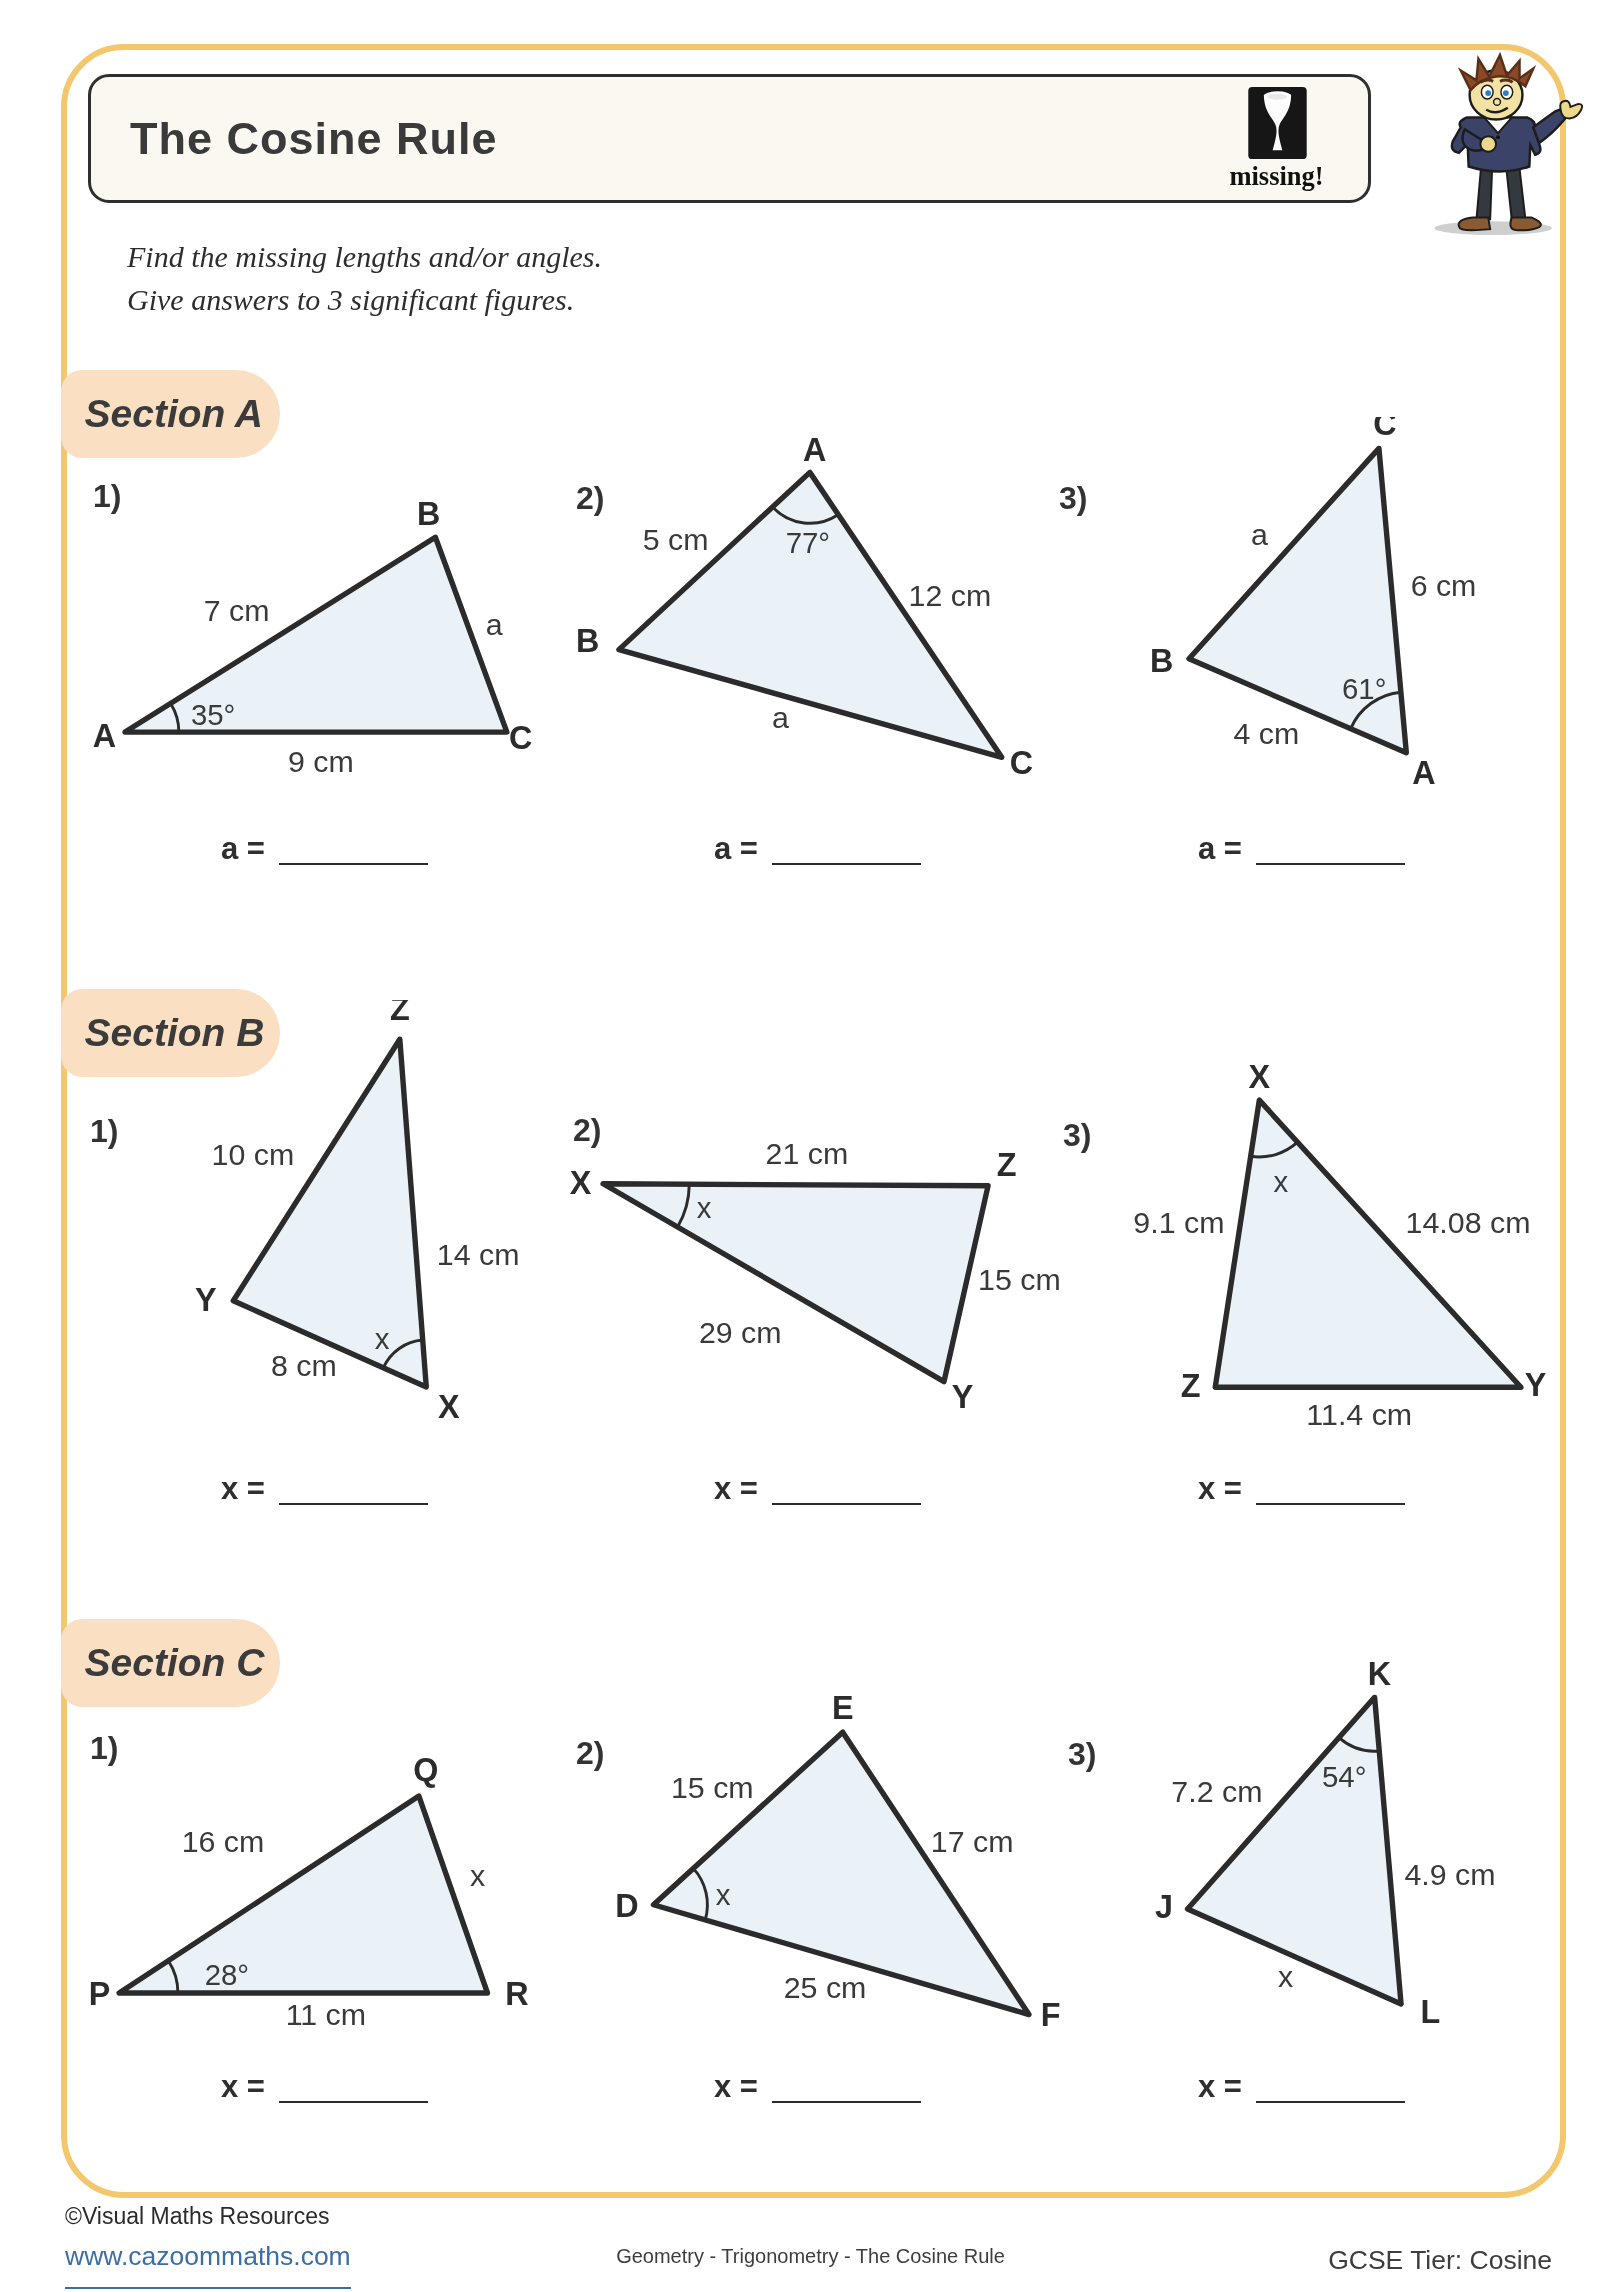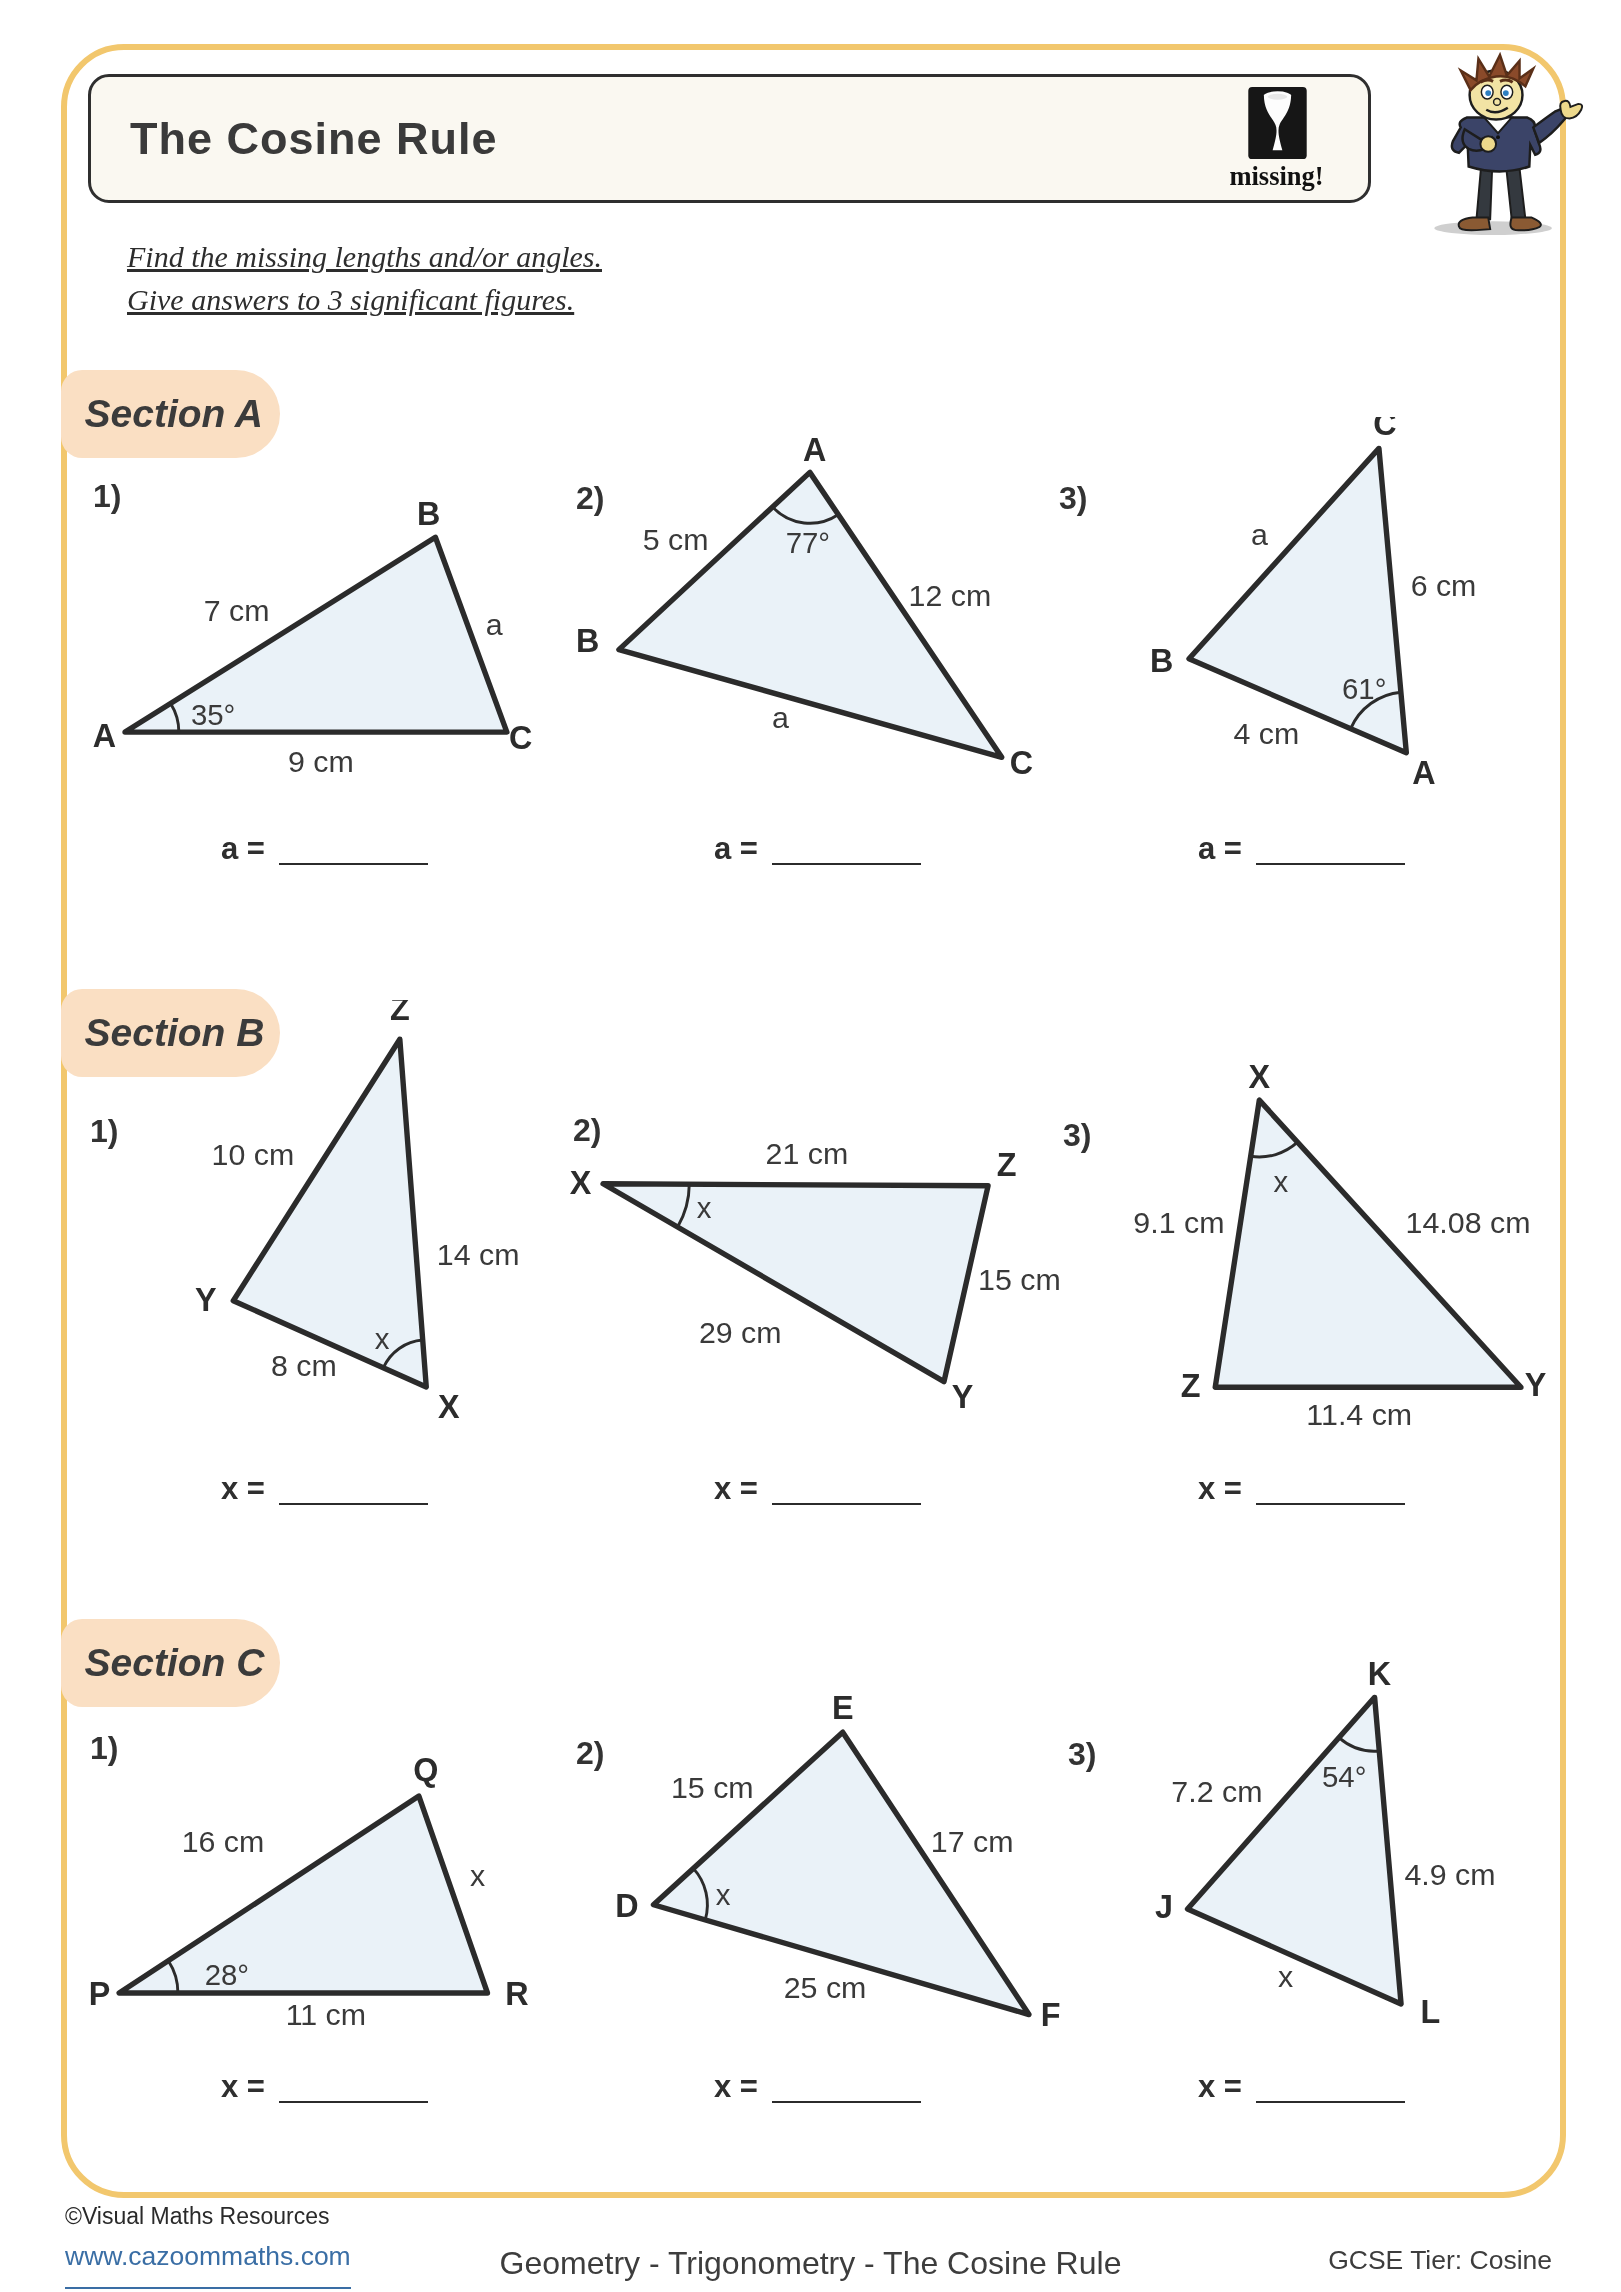--- a/index.html
+++ b/index.html
@@ -13,21 +13,21 @@
   
   #title-box{left:88px;top:74px;width:1277px;height:123px;background:#faf8f1;border:3.9px solid #2f2f2f;
              border-radius:21px;display:flex;align-items:center;}
   #title-text{margin-left:39px;font-size:45px;font-weight:bold;letter-spacing:1px;color:#3a3a3a;}
   #logo{left:1247px;top:86px;width:61px;height:74px;}
   #logo-word{left:1213px;top:161px;width:127px;text-align:center;
              font-family:"Liberation Serif",serif;font-weight:bold;font-size:26.5px;color:#111;}
 
   
   #instructions{left:127px;top:235px;font-family:"Liberation Serif",serif;font-style:italic;
-                font-size:30px;line-height:43px;color:#2d2d2d;text-decoration:underline;}
+                font-size:30px;line-height:43px;color:#2d2d2d;}
 
   
   .section-tab{left:61px;width:219px;height:88px;background:#fadfc3;
                border-radius:21.6px 45px 45px 21.6px;display:flex;align-items:center;}
   .section-tab span{margin-left:23.5px;font-family:Liberation Sans, sans-serif;font-style:italic;
                     font-weight:bold;font-size:39px;color:#3b3b3b;}
 
   .num{font-size:32px;font-weight:600;color:#333;}
 
   
@@ -39,21 +39,21 @@
 
   
   .answer{position:absolute;display:flex;align-items:flex-end;gap:13.7px;height:37px;}
   .answer .prefix{font-size:31px;font-weight:bold;color:#2f2f2f;line-height:33px;}
   .answer .blank{width:149px;height:33px;border-bottom:2.9px solid #2b2b2b;}
 
   
   #f-copy{left:65px;top:2203px;font-size:23px;color:#2a2a2a;}
   #f-link{left:65px;top:2241px;font-size:26.5px;color:#3a6ea5;text-decoration:none;
           border-bottom:2.9px solid #3a6ea5;padding-bottom:15px;}
-  #f-subject{left:92px;right:92px;top:2245px;text-align:center;font-size:32px;color:#3d3d3d;}
+  #f-subject{left:92px;right:92px;top:2245px;text-align:center;font-size:20px;color:#3d3d3d;}
   #f-tier{right:69px;top:2245px;font-size:26.5px;color:#3d3d3d;}
 </style>
 </head>
 <body>
 
 <div id="page">
 
   <div id="frame" class="abs"></div>
 
   <div id="title-box" class="abs">

